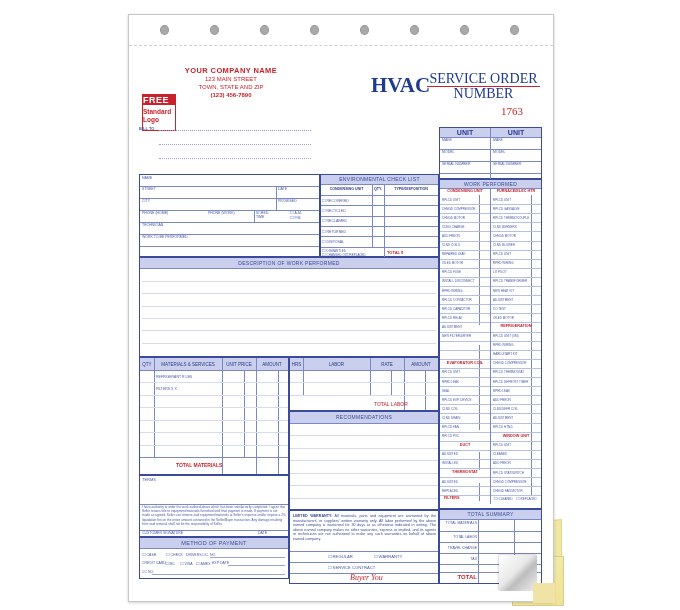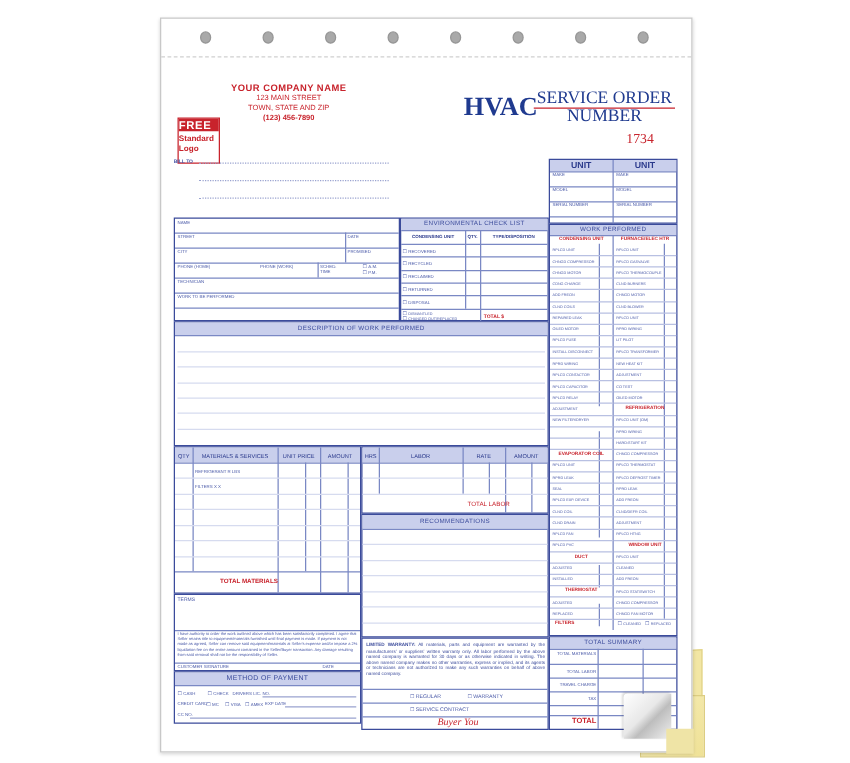--- a/index.html
+++ b/index.html
@@ -68,21 +68,21 @@
   <div class="co">
     <div class="co-name">YOUR COMPANY NAME</div>
     <div class="co-line">123 MAIN STREET</div>
     <div class="co-line">TOWN, STATE AND ZIP</div>
     <div class="co-phone">(123) 456-7890</div>
   </div>
 
   <div class="title-hvac">HVAC</div>
   <div class="title-so">SERVICE ORDER</div>
   <div class="title-inv">NUMBER</div>
-  <div class="inv-num">1734</div>
+  <div class="inv-num">1763</div>
 
   <div class="billto">BILL TO</div>
   <div class="bill-line" style="top:115px"></div>
   <div class="bill-line" style="top:129px"></div>
   <div class="bill-line" style="top:143px"></div>
 
   <div class="box" style="left:310px; top:112px; width:103px; height:52px;">
     <div class="hdr" style="left:0; top:0; width:101px; height:9px; font-size:7px; font-weight:bold; line-height:9px;"></div>
     <div class="vline" style="left:50px; top:0; height:51px;"></div>
     <div style="position:absolute; left:0; top:0; width:50px; text-align:center; font-size:7px; font-weight:bold; line-height:9px;">UNIT</div>

